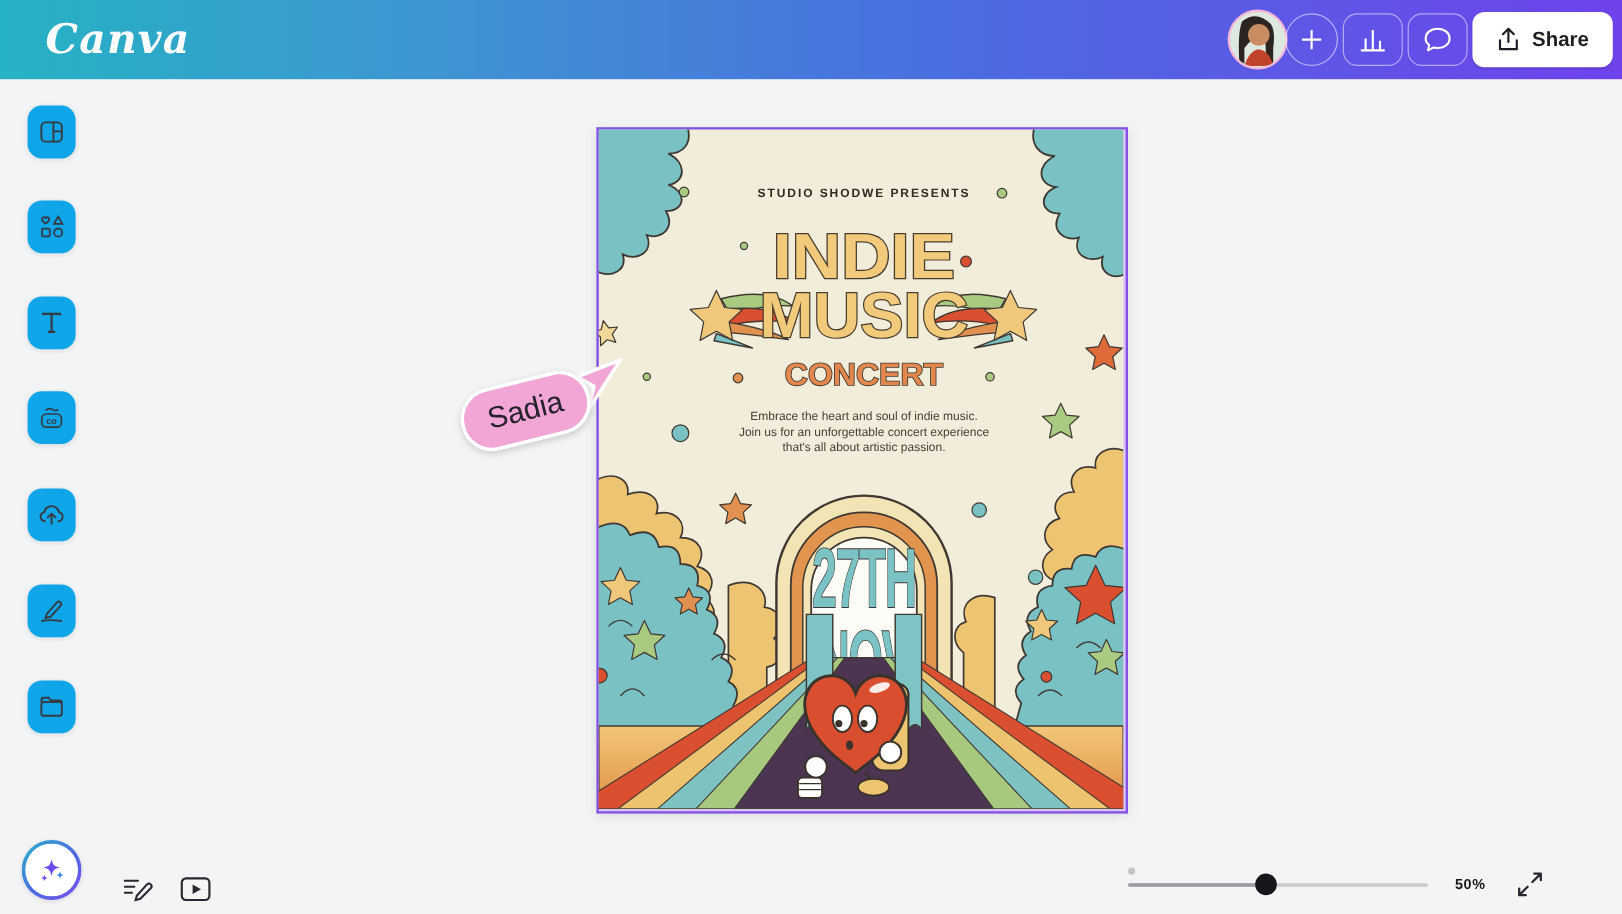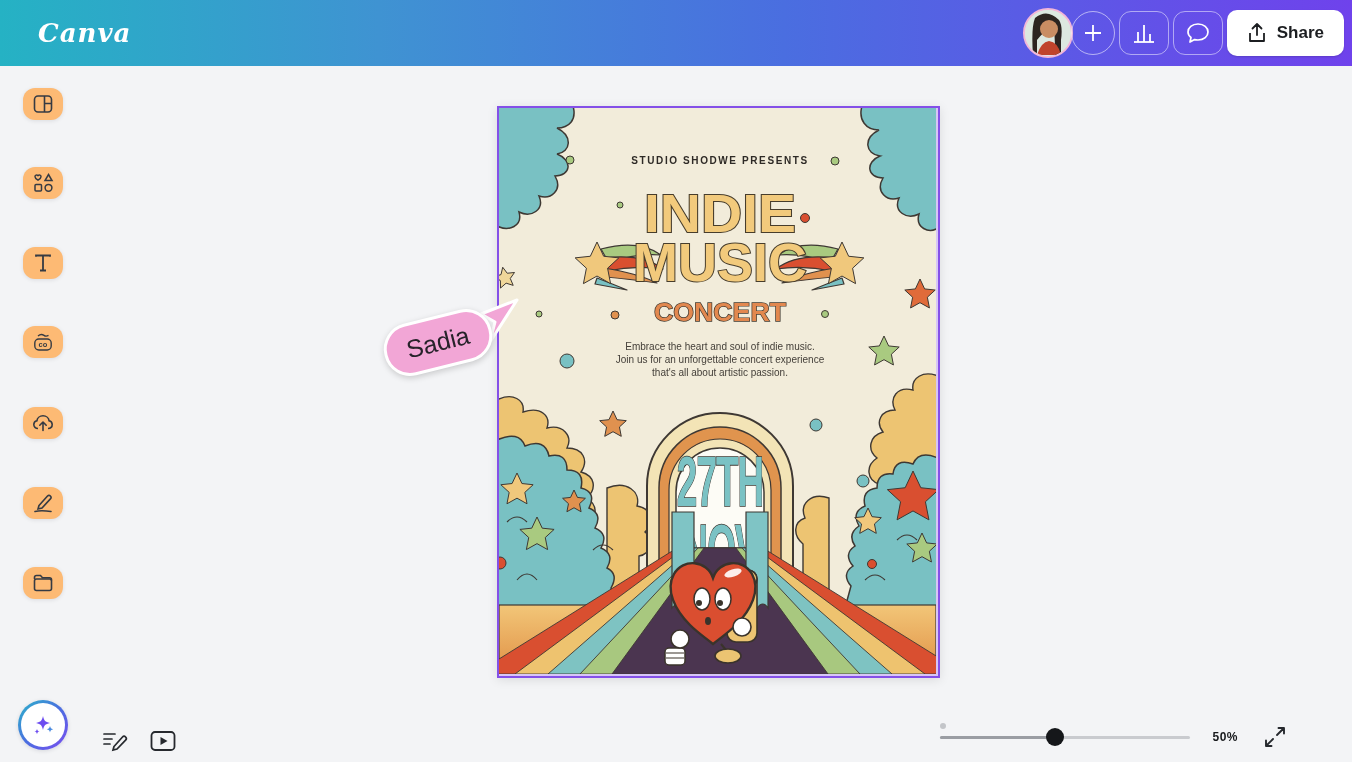--- a/index.html
+++ b/index.html
@@ -4,33 +4,33 @@
 <style>
   * { margin:0; padding:0; box-sizing:border-box; }
   html,body { width:1352px; height:762px; overflow:hidden; font-family:"Liberation Sans", sans-serif; }
   .window { position:relative; width:1352px; height:762px; background:#f3f4f6; }
 
   
   .topbar { position:absolute; left:0; top:0; width:1352px; height:66px;
     background:linear-gradient(90deg,#25b2c4 0%,#3f93d2 28%,#4a6ee0 58%,#6f42ec 100%);
     display:flex; align-items:center; z-index:40; }
   .logo { margin-left:38px; color:#fff; font-family:"DejaVu Serif", serif; font-style:italic; font-weight:bold;
-    font-size:26px; letter-spacing:1px; }
+    font-size:34px; letter-spacing:1px; }
   .topbar-right { position:absolute; right:8px; top:0; height:66px; display:flex; align-items:center; gap:4px; }
   .avatar { width:50px; height:50px; border-radius:50%; border:2.5px solid #f2b7d9; overflow:hidden; background:#dfe8e2; flex:none; }
   .tb-circle { width:44px; height:44px; border-radius:50%; border:1.5px solid rgba(255,255,255,.55);
     color:#fff; font-size:27px; font-weight:300; display:flex; align-items:center; justify-content:center; margin-left:-6px; }
   .tb-btn { width:50px; height:44px; border-radius:12px; border:1.5px solid rgba(255,255,255,.5);
     display:flex; align-items:center; justify-content:center; }
   .share-btn { height:46px; padding:0 20px; background:#fff; border-radius:10px; display:flex; align-items:center; gap:10px;
     font-size:17px; font-weight:bold; color:#1c1e21; box-shadow:0 1px 2px rgba(0,0,0,.15); }
 
   
   .sidebar { position:absolute; left:0; top:66px; width:96px; height:696px; background:#f3f4f6; z-index:30; }
-  .tool-btn { position:absolute; left:23px; width:40px; height:32px; background:#fdba74; border-radius:12px;
+  .tool-btn { position:absolute; left:23px; width:40px; height:44px; background:#0ea5e9; border-radius:12px;
     box-shadow:0 1px 4px rgba(10,20,40,.10); display:flex; align-items:center; justify-content:center; }
   .magic-btn { position:absolute; left:18px; top:634px; width:50px; height:50px; border-radius:50%;
     border:3px solid transparent; background:linear-gradient(#fff,#fff) padding-box,
     linear-gradient(135deg,#2bb6c9,#4a6ee0,#7b4df0) border-box;
     display:flex; align-items:center; justify-content:center; box-shadow:0 1px 4px rgba(10,20,40,.12); }
 
   
   .canvas { position:absolute; left:96px; top:66px; width:1256px; height:696px; background:#f3f4f6; }
   .poster { position:absolute; left:401px; top:40px; width:443px; height:572px;
     border:2px solid #8450e8; box-shadow:inset 0 0 0 2px rgba(205,186,255,.75), 0 2px 10px rgba(0,0,0,.10); background:#f2ecda; }

